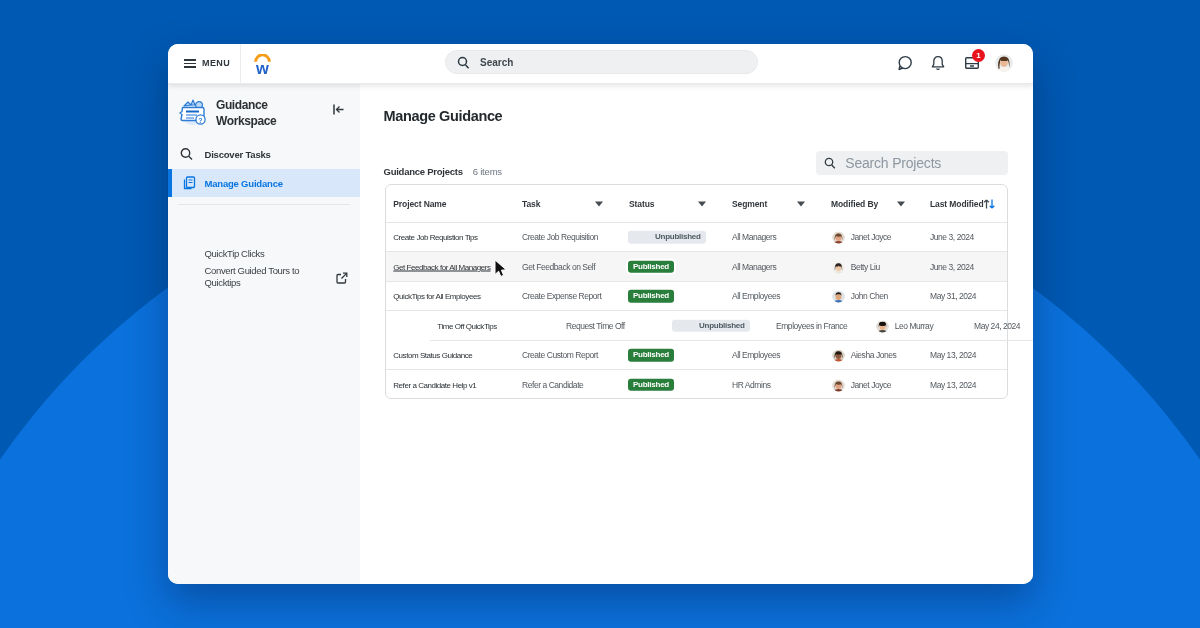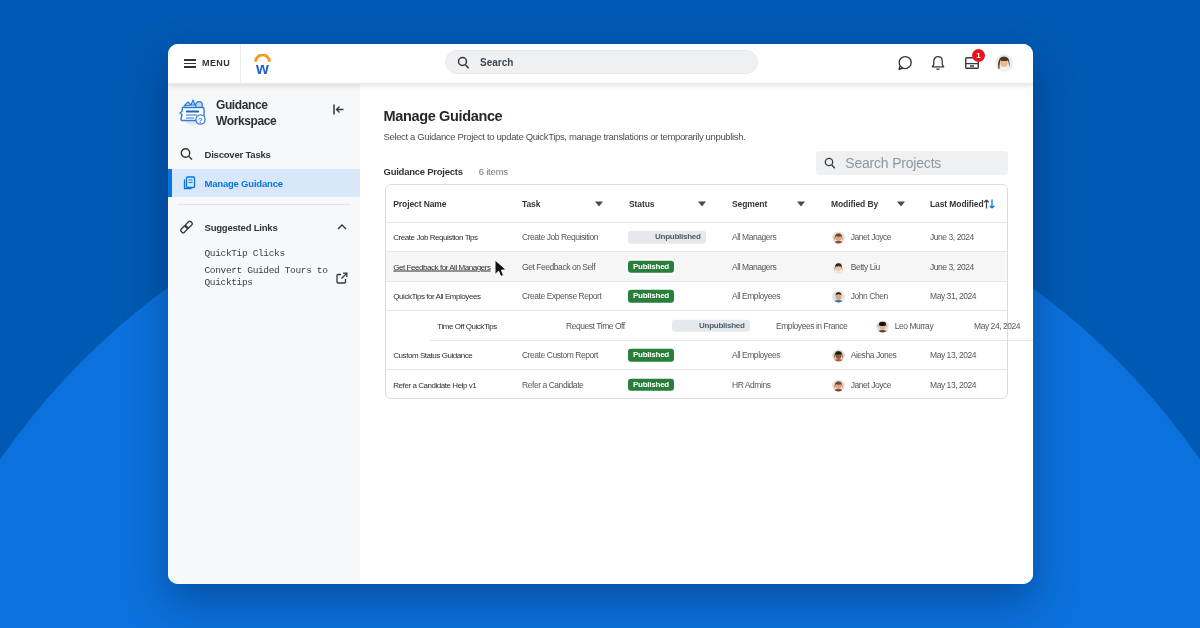--- a/index.html
+++ b/index.html
@@ -25,27 +25,27 @@
 .ws-ic { position:absolute; left:10px; top:13px; }
 .ws-t { position:absolute; left:48px; top:13px; font-size:12px; font-weight:bold; color:#2b3034; line-height:16px; letter-spacing:-.4px; }
 .collapse { position:absolute; left:165px; top:20px; }
 .srow { position:absolute; left:0; width:192px; height:28px; }
 .srow .ic { position:absolute; left:12px; top:50%; transform:translateY(-50%); }
 .srow .tx { position:absolute; left:36.5px; top:50%; transform:translateY(-50%); font-size:9.5px; font-weight:bold; color:#2f3439; letter-spacing:-.2px; white-space:nowrap; }
 .sel { background:#d8e8fa; }
 .sel:before { content:""; position:absolute; left:0; top:0; width:4px; height:100%; background:#0875e1; }
 .sel .tx { color:#0875e1; }
 .sdiv { position:absolute; left:10px; top:120.3px; width:172px; height:1px; background:#e4e6e8; }
-.slink { position:absolute; left:36.5px; font-size:9.5px; color:#3c4248; letter-spacing:-.35px;font-family:Liberation Mono, monospace; }
+.slink { position:absolute; left:36.5px; font-size:9.5px; color:#3c4248; letter-spacing:-.35px; }
 
 .main { position:absolute; left:192px; top:40px; width:673px; height:500px; background:#fff; }
 .h1 { position:absolute; left:23.5px; top:32px; transform:translateY(-50%); font-size:14.5px; font-weight:bold; color:#24292e; letter-spacing:-.35px; }
 .sub { position:absolute; left:23.5px; top:51.5px; transform:translateY(-50%); font-size:9.5px; color:#4a5056; letter-spacing:-.35px; }
 .lbl { position:absolute; left:23.5px; top:86.5px; transform:translateY(-50%); font-size:9.5px; font-weight:bold; color:#2f3439; letter-spacing:-.25px; }
-.lbl span { font-weight:normal; color:#6e7680; margin-left:16px; letter-spacing:-.2px; }
+.lbl span { font-weight:normal; color:#6e7680; margin-left:10px; letter-spacing:-.2px; }
 .sbox { position:absolute; left:456.3px; top:67px; width:192px; height:24px; background:#eef0f2; border-radius:4px; }
 .sbox svg { position:absolute; left:8px; top:6px; }
 .sbox span { position:absolute; left:29px; top:12px; transform:translateY(-50%); font-size:14px; color:#8d97a1; letter-spacing:-.2px; }
 .card { position:absolute; left:25px; top:100px; width:623px; height:215.4px; background:#fff; border:1px solid #dadde0; border-radius:6px; }
 .trow { position:absolute; left:0; width:621px; border-bottom:1px solid #e4e6e8; }
 .thead { top:0; height:38px; }
 .cell { position:absolute; top:50%; transform:translateY(-50%); white-space:nowrap; }
 .hcell { font-size:8.5px; font-weight:bold; color:#33383d; letter-spacing:-.1px; }
 .fltr { position:absolute; top:50%; transform:translate(-50%,-50%); width:0; height:0; border-left:4.5px solid transparent; border-right:4.5px solid transparent; border-top:5.5px solid #454c52; }
 .pname { font-size:8px; font-weight:normal; color:#2b3034; letter-spacing:-.45px; }
@@ -134,44 +134,31 @@
     <div class="srow sel" style="top:84.5px">
       <svg class="ic" style="left:14px" width="14" height="14" viewBox="0 0 14 14">
           <path d="M2.5 3.5 v9 h7" fill="none" stroke="#0875e1" stroke-width="1.3"></path>
           <rect x="4.5" y="1" width="8" height="10.5" rx="1" fill="#d8e8fa" stroke="#0875e1" stroke-width="1.3"></rect>
           <line x1="6.5" y1="4" x2="10.5" y2="4" stroke="#0875e1" stroke-width="1.1"></line>
           <line x1="6.5" y1="6.5" x2="10.5" y2="6.5" stroke="#0875e1" stroke-width="1.1"></line>
         </svg>
       <div class="tx">Manage Guidance</div>
     </div>
     <div class="sdiv"></div>
-    <div class="srow" style="top:128.5px">
-      <svg class="ic" width="15" height="15" viewBox="0 0 15 15" style="left:11px">
-          <g stroke="#2f3439" stroke-width="1.3" fill="none" stroke-linejoin="round" transform="rotate(-45 7.5 7.5)">
-            <rect x="0.7" y="5.3" width="7.3" height="4.4" rx="1.3"></rect>
-            <rect x="7" y="5.3" width="7.3" height="4.4" rx="1.3"></rect>
-          </g>
-        </svg>
-      <div class="tx">Suggested Links</div>
-      <svg style="position:absolute;left:169px;top:50%;transform:translateY(-50%)" width="10" height="6" viewBox="0 0 10 6">
-          <path d="M1 5 L5 1 L9 5" fill="none" stroke="#30373c" stroke-width="1.4"></path>
-        </svg>
-    </div>
     <div class="slink" style="top:169.4px; transform:translateY(-50%); position:absolute;">QuickTip Clicks</div>
     <div class="slink" style="top:181.4px; position:absolute; line-height:11.8px;">Convert Guided Tours to<br>Quicktips</div>
     <svg style="position:absolute;left:168px;top:187.5px" width="12" height="12" viewBox="0 0 12 12">
         <path d="M9.5 7 v3 a1 1 0 0 1 -1 1 h-6.5 a1 1 0 0 1 -1 -1 v-6.5 a1 1 0 0 1 1 -1 h3" fill="none" stroke="#30373c" stroke-width="1.3"></path>
         <path d="M7 1.2 h3.8 v3.8" fill="none" stroke="#30373c" stroke-width="1.3"></path>
         <line x1="5.5" y1="6.5" x2="10.4" y2="1.6" stroke="#30373c" stroke-width="1.3"></line>
       </svg>
   </div>
 
   <div class="main">
     <div class="h1">Manage Guidance</div>
-    <div class="sub">Select a Guidance Project to update QuickTips, manage translations or temporarily unpublish.</div>
     <div class="lbl">Guidance Projects<span>6 items</span></div>
     <div class="sbox">
       <svg width="12" height="13" viewBox="0 0 12 13">
           <circle cx="5" cy="5" r="3.7" fill="none" stroke="#343b41" stroke-width="1.3"></circle>
           <line x1="7.8" y1="8" x2="10.8" y2="11.2" stroke="#343b41" stroke-width="1.3"></line>
         </svg>
       <span>Search Projects</span>
     </div>
     <div class="card">
       <div class="trow thead">

